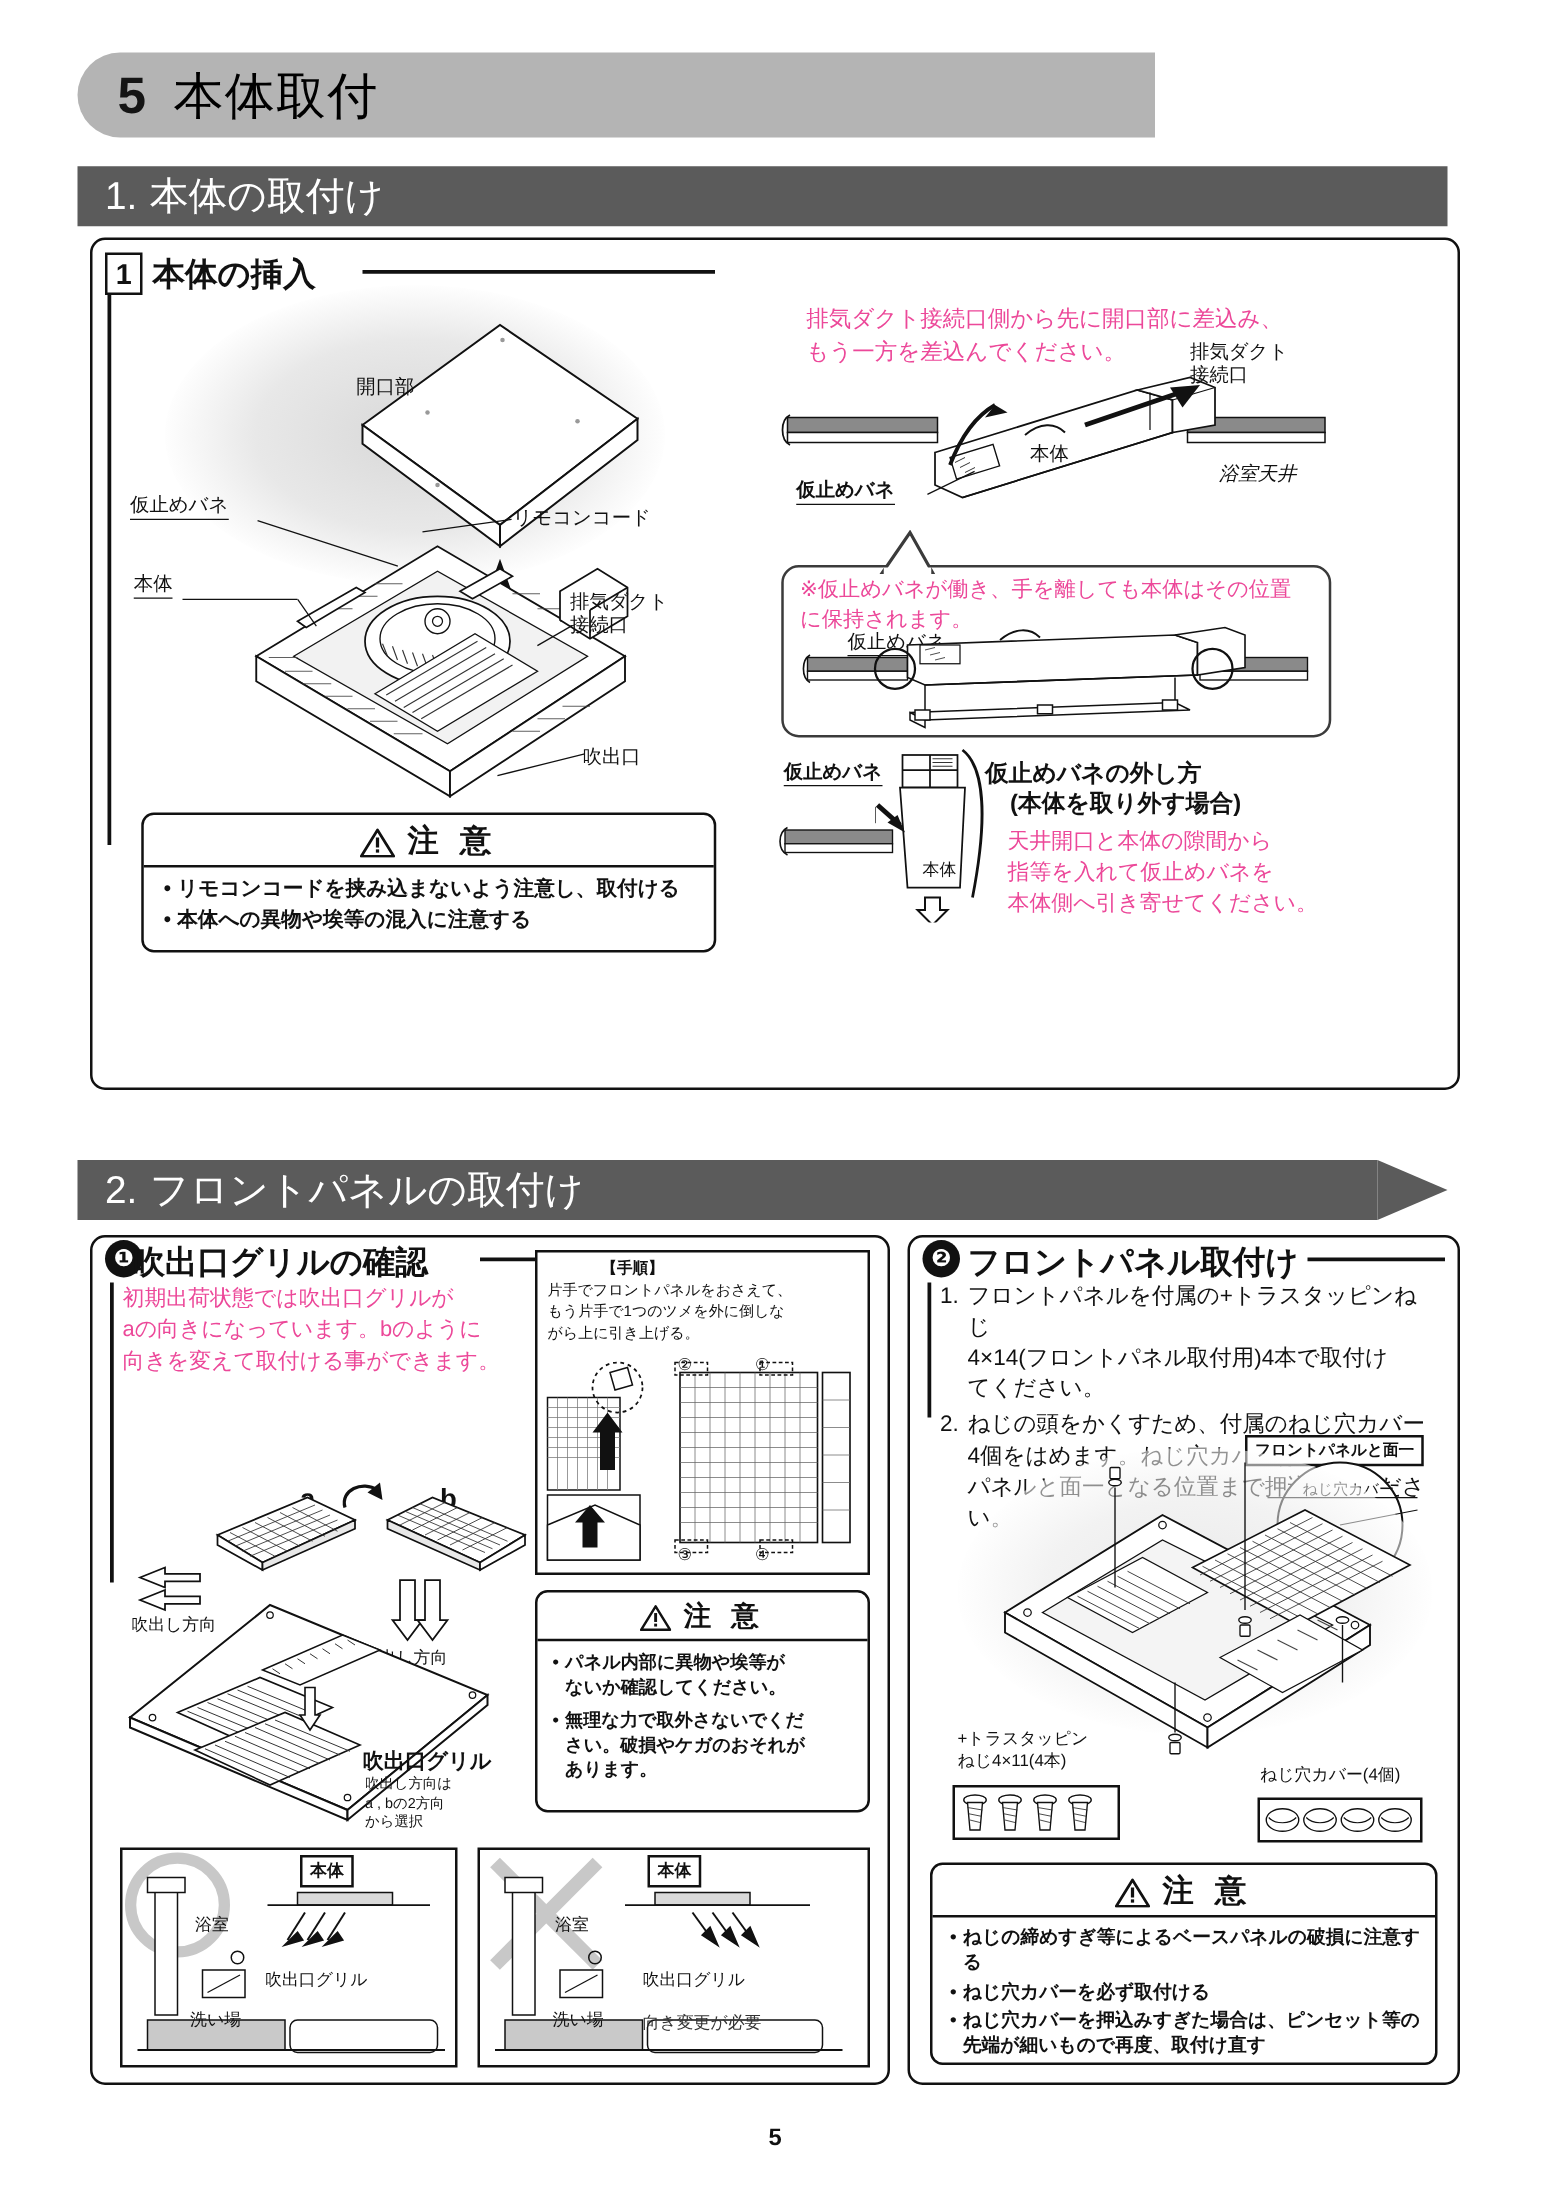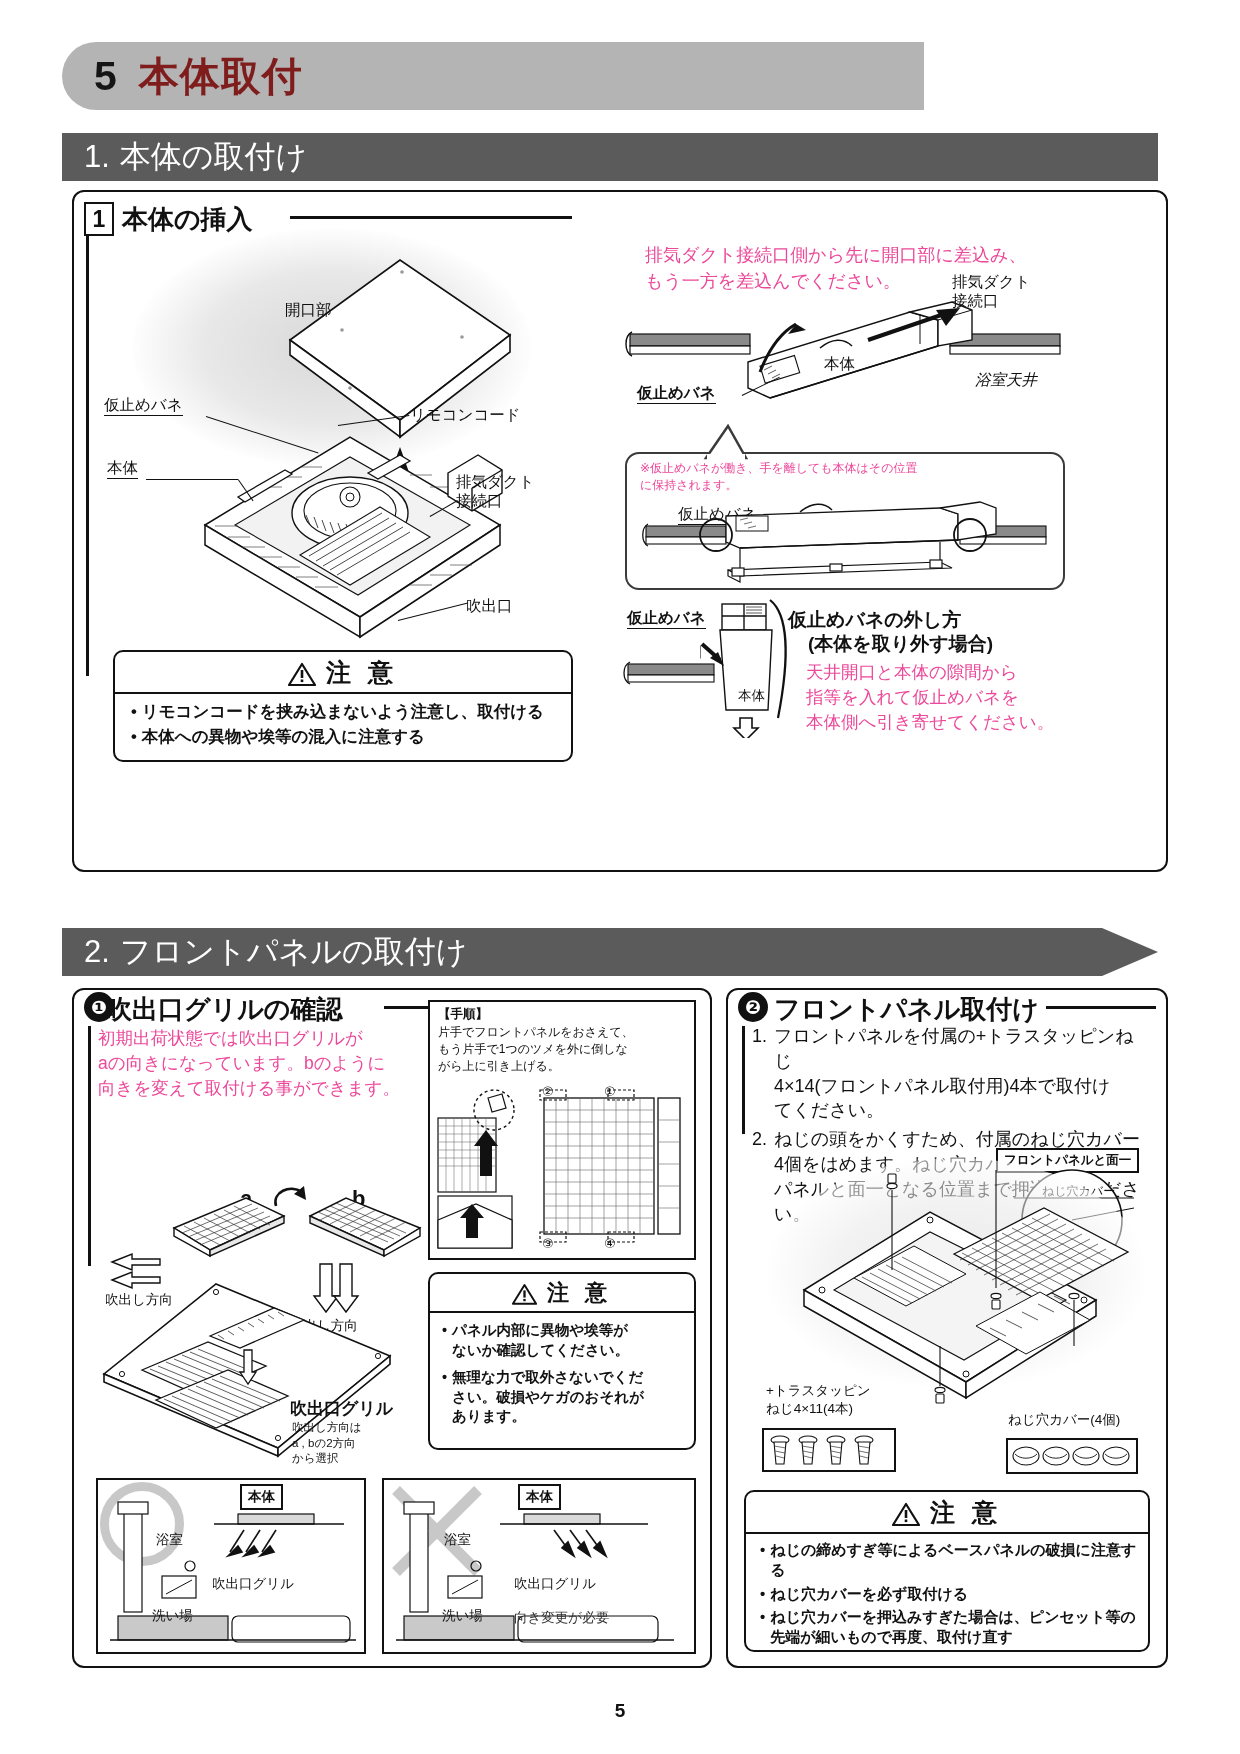--- a/index.html
+++ b/index.html
@@ -37,22 +37,22 @@
   }
   .chapter-num {
     font-size: 41px;
     font-weight: bold;
     color: #151515;
     margin-left: 32px;
     letter-spacing: 0px;
   }
   .chapter-title {
     font-size: 40px;
-    font-weight: bold;
-    color: #7f1d1d;
+    font-weight: normal;
+    color: #000000;
     margin-left: 22px;
     letter-spacing: 1px;
   }
 
   
   .section-bar {
     position: absolute;
     background: #5b5b5b;
     display: flex;
     align-items: center;
@@ -269,20 +269,21 @@
     font-weight: bold;
     padding: 2px 6px;
     box-sizing: border-box;
     white-space: nowrap;
   }
 
   .procedure-head {
     position: absolute;
     font-size: 12.5px;
     font-weight: bold;
+    margin-left: 43px;
   }
 
   .okmark {
     position: absolute;
     border: 9px solid #c8c8c8;
     border-radius: 50%;
     box-sizing: border-box;
   }
   .xmark { position: absolute; }
 
@@ -491,21 +492,21 @@
   <div class="lbl" style="left:824px; top:354px;">本体</div>
   <div class="lbl" style="left:975px; top:370px;font-style:italic;">浴室天井</div>
   <div class="lbl bold underline" style="left:637px; top:383px;">仮止めバネ</div>
   <div class="leader" style="left:742px; top:395px; width:42px; transform:rotate(-26deg);"></div>
 
   <div class="note-bubble" style="left:625px; top:452px; width:440px; height:138px;"></div>
   <svg class="illus" style="left:700px; top:424px;" width="60" height="36" viewBox="0 0 60 36">
     <polygon points="6,34 28,2 46,34" fill="#fff" stroke="#3b3b3b" stroke-width="2.5"></polygon>
     <rect x="7" y="30" width="38" height="8" fill="#fff"></rect>
   </svg>
-  <div class="body-text" style="left:640px; top:460px; width:420px; font-size:12px;">※仮止めバネが働き、手を離しても本体はその位置
+  <div class="body-text" style="left:640px; top:460px; width:420px; font-size:17px;">※仮止めバネが働き、手を離しても本体はその位置
   に保持されます。</div>
   <div class="lbl underline" style="left:678px; top:504px;">仮止めバネ</div>
 
   <svg class="illus" style="left:640px; top:498px;" width="412" height="88" viewBox="0 0 412 88">
 
     <rect x="6" y="28" width="80" height="11" fill="#8a8a8a" stroke="#111" stroke-width="1.1"></rect>
     <rect x="6" y="39" width="80" height="7" fill="#fff" stroke="#111" stroke-width="1.1"></rect>
     <path d="M8,26 C1,30 1,44 8,48" fill="none" stroke="#111" stroke-width="1.3"></path>
 
     <rect x="320" y="28" width="86" height="11" fill="#8a8a8a" stroke="#111" stroke-width="1.1"></rect>

